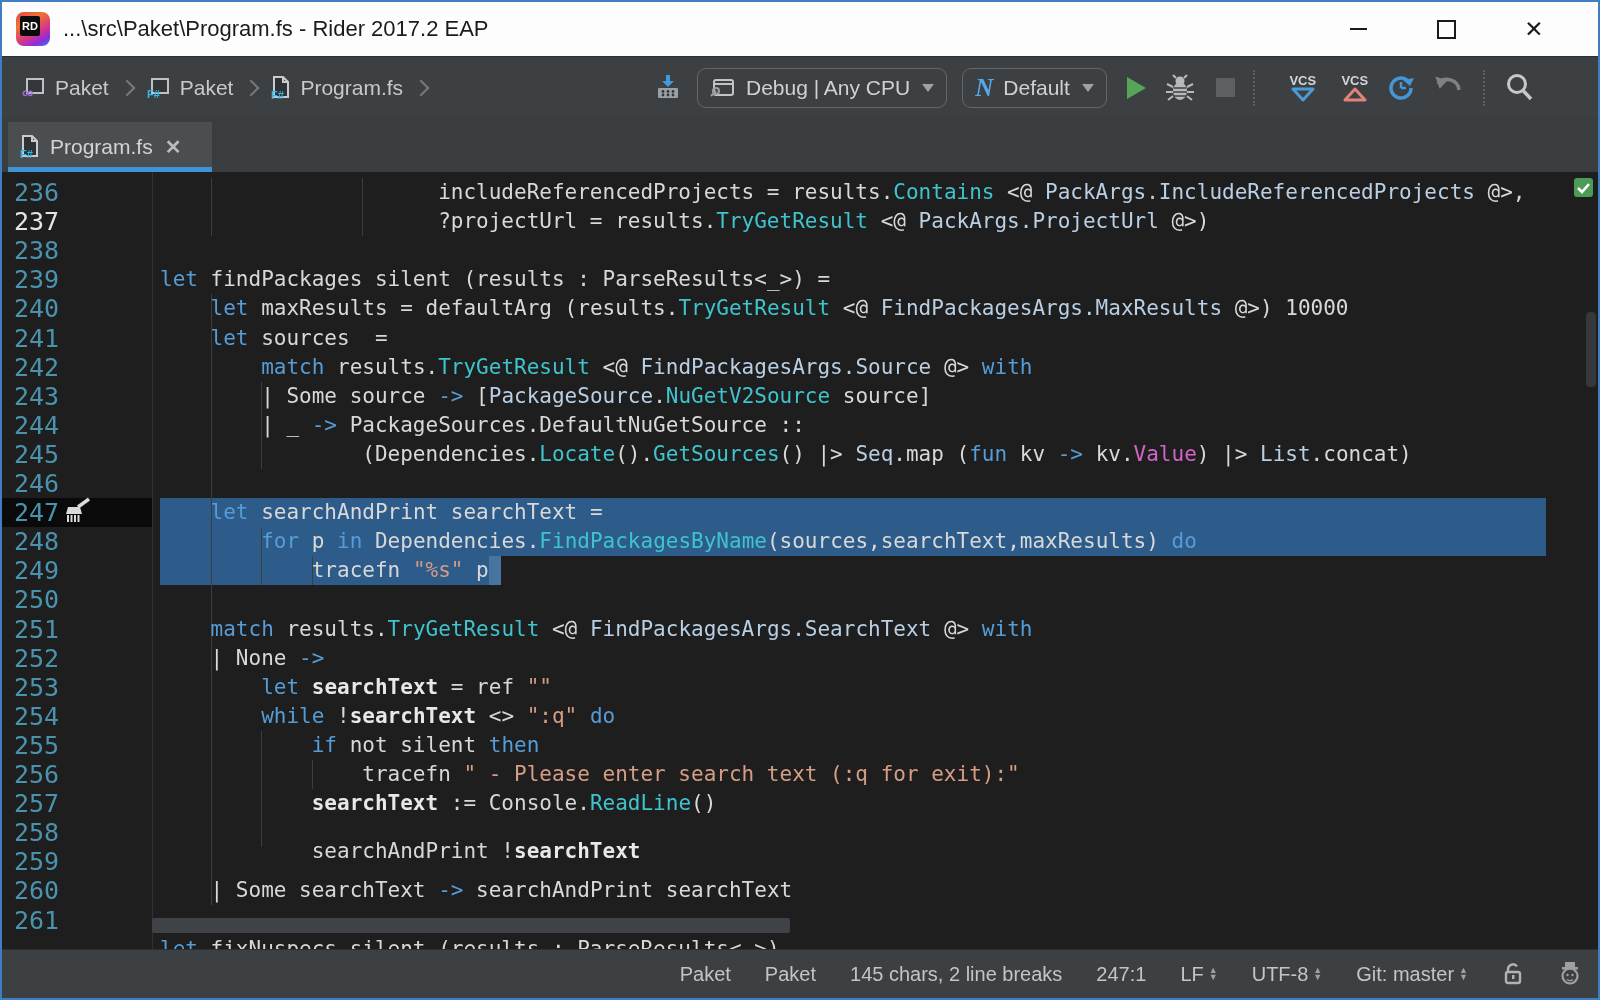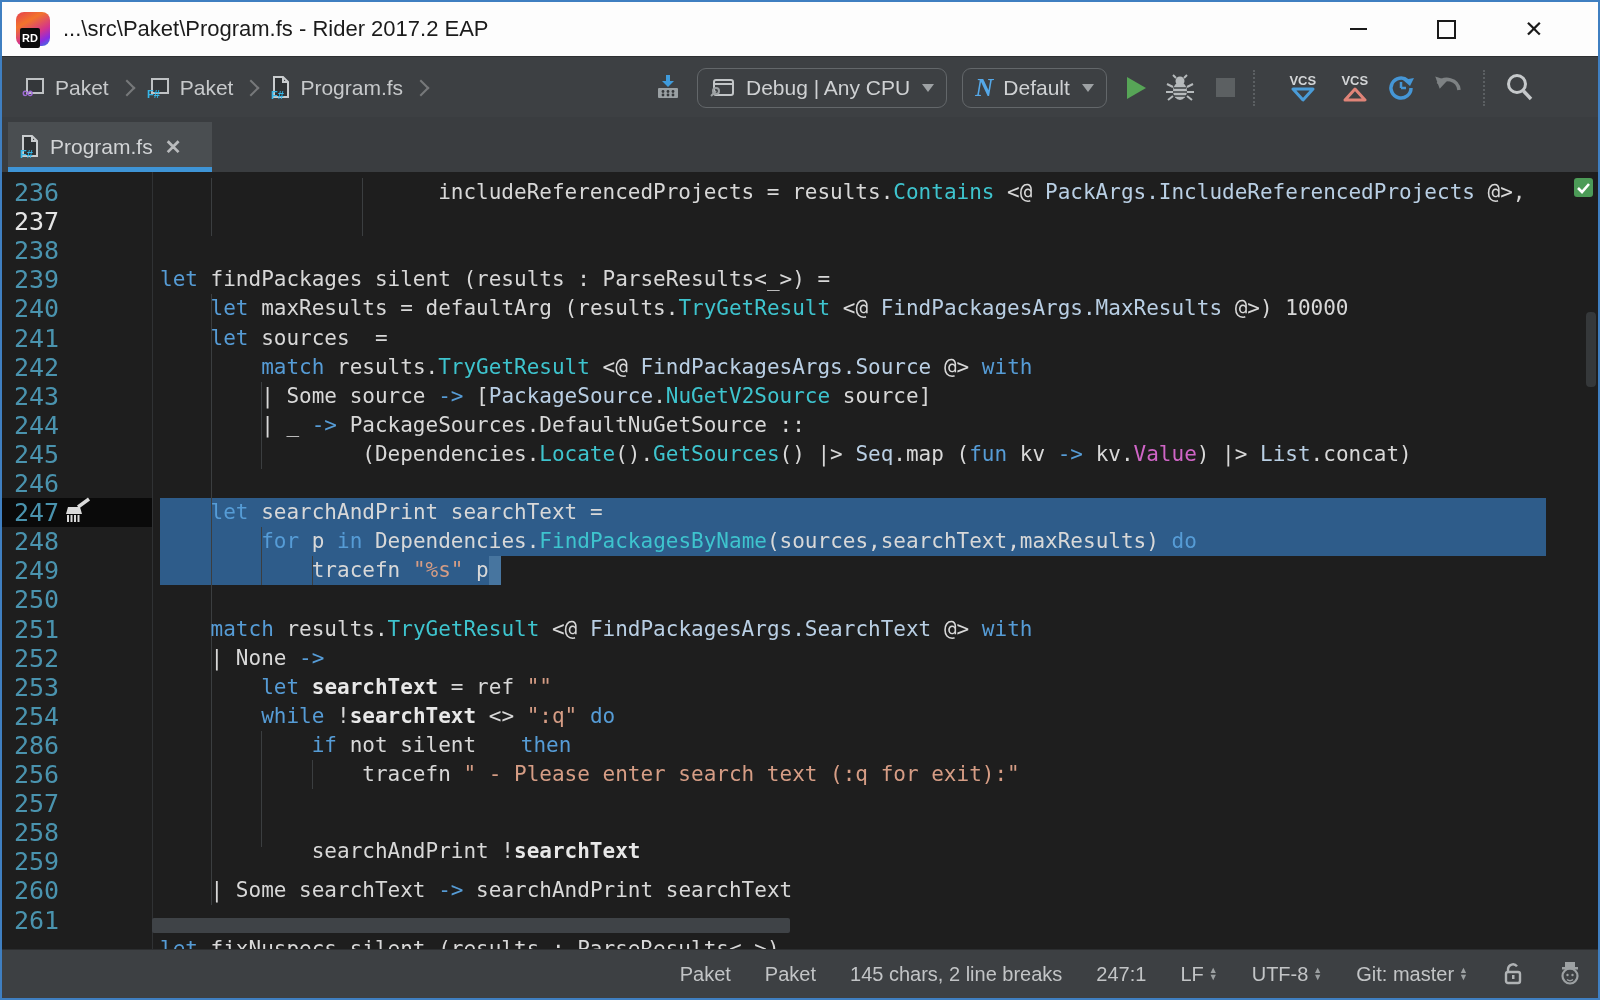--- a/index.html
+++ b/index.html
@@ -4,21 +4,21 @@
 <style>
   html,body{margin:0;padding:0;background:#222;}
   .app{position:relative;width:1596px;height:996px;margin:0 auto;
        border:2px solid #3f7fc1;border-bottom-width:4px;
        font-family:"Liberation Sans",sans-serif;background:#3d4043;overflow:hidden;}
   
   .titlebar{position:absolute;left:0;top:0;width:100%;height:54px;background:#fdfdfd;display:flex;align-items:center;}
   .logo{width:34px;height:34px;margin-left:14px;border-radius:8px;position:relative;
         background:linear-gradient(150deg,#e8484b 5%,#f2742c 30%,#d4348c 62%,#8a2be2 82%,#2e86e0 100%);}
   .logo .rd{position:absolute;left:4px;top:4px;width:20px;height:20px;background:#0b0b0b;border-radius:2px;
-            color:#fff;font-size:11px;font-weight:bold;display:flex;align-items:center;justify-content:center;letter-spacing:0;margin-top:12px;}
+            color:#fff;font-size:11px;font-weight:bold;display:flex;align-items:center;justify-content:center;letter-spacing:0;}
   .wtitle{margin-left:13px;font-size:22px;color:#1b1b1b;}
   .wincontrols{position:absolute;right:20px;top:0;height:54px;display:flex;align-items:center;}
   .winbtn{width:88px;height:54px;display:flex;align-items:center;justify-content:center;cursor:default;}
   .minbar{width:17px;height:2px;background:#1a1a1a;}
   .maxbox{width:15px;height:15px;border:2px solid #1a1a1a;}
   .closex{font-size:23px;color:#1a1a1a;font-weight:400;}
   
   .toolbar{position:absolute;left:0;top:54px;width:100%;height:61px;background:#3d4043;border-top:1px solid #2e3032;display:flex;align-items:center;}
   .crumbs{display:flex;align-items:center;padding-left:20px;}
   .crumb{display:flex;align-items:center;color:#c7c9cb;font-size:21px;}
@@ -234,20 +234,21 @@
         <div class="guide" style="left: 360.24px; top: 6px; height: 58.2px; background: rgb(59, 62, 64);"></div>
         <div class="guide" style="left: 208.56px; top: 122.4px; height: 611.1px; background: rgb(59, 62, 64);"></div>
         <div class="guide" style="left: 259.12px; top: 209.7px; height: 87.3px; background: rgb(59, 62, 64);"></div>
         <div class="guide" style="left: 259.12px; top: 355.2px; height: 58.2px; background: rgb(59, 62, 64);"></div>
         <div class="guide" style="left: 309.68px; top: 384.3px; height: 29.1px; background: rgb(59, 62, 64);"></div>
         <div class="guide" style="left: 259.12px; top: 558.9px; height: 116.4px; background: rgb(59, 62, 64);"></div>
         <div class="guide" style="left: 309.68px; top: 588px; height: 29.1px; background: rgb(59, 62, 64);"></div>
         <div class="lnum" style="top: 6px; color: rgb(74, 147, 174);">236</div>
         <div class="cline" style="top: 6px; left: 158px;"><span style="color: rgb(216, 216, 216);">                      includeReferencedProjects = results.</span><span style="color: rgb(62, 196, 206);">Contains</span><span style="color: rgb(216, 216, 216);"> &lt;@ </span><span style="color: rgb(185, 207, 228);">PackArgs.IncludeReferencedProjects</span><span style="color: rgb(216, 216, 216);"> @&gt;,</span></div>
         <div class="lnum" style="top: 35.1px; color: #e5e5e5;">237</div>
+        <div class="cline" style="top: 35.1px; left: 158px;"><span style="color: rgb(216, 216, 216);">                      ?projectUrl = results.</span><span style="color: rgb(62, 196, 206);">TryGetResult</span><span style="color: rgb(216, 216, 216);"> &lt;@ </span><span style="color: rgb(185, 207, 228);">PackArgs.ProjectUrl</span><span style="color: rgb(216, 216, 216);"> @&gt;)</span></div>
         <div class="lnum" style="top: 64.2px; color: rgb(74, 147, 174);">238</div>
         <div class="cline" style="top: 64.2px; left: 158px;"></div>
         <div class="lnum" style="top: 93.3px; color: rgb(74, 147, 174);">239</div>
         <div class="cline" style="top: 93.3px; left: 158px;"><span style="color: rgb(86, 156, 214);">let</span><span style="color: rgb(216, 216, 216);"> findPackages silent (results : ParseResults&lt;_&gt;) =</span></div>
         <div class="lnum" style="top: 122.4px; color: rgb(74, 147, 174);">240</div>
         <div class="cline" style="top: 122.4px; left: 158px;"><span style="color: rgb(216, 216, 216);">    </span><span style="color: rgb(86, 156, 214);">let</span><span style="color: rgb(216, 216, 216);"> maxResults = defaultArg (results.</span><span style="color: rgb(62, 196, 206);">TryGetResult</span><span style="color: rgb(216, 216, 216);"> &lt;@ </span><span style="color: rgb(185, 207, 228);">FindPackagesArgs.MaxResults</span><span style="color: rgb(216, 216, 216);"> @&gt;) 10000</span></div>
         <div class="lnum" style="top: 151.5px; color: rgb(74, 147, 174);">241</div>
         <div class="cline" style="top: 151.5px; left: 158px;"><span style="color: rgb(216, 216, 216);">    </span><span style="color: rgb(86, 156, 214);">let</span><span style="color: rgb(216, 216, 216);"> sources  =</span></div>
         <div class="lnum" style="top: 180.6px; color: rgb(74, 147, 174);">242</div>
         <div class="cline" style="top: 180.6px; left: 158px;"><span style="color: rgb(216, 216, 216);">        </span><span style="color: rgb(86, 156, 214);">match</span><span style="color: rgb(216, 216, 216);"> results.</span><span style="color: rgb(62, 196, 206);">TryGetResult</span><span style="color: rgb(216, 216, 216);"> &lt;@ </span><span style="color: rgb(185, 207, 228);">FindPackagesArgs.Source</span><span style="color: rgb(216, 216, 216);"> @&gt; </span><span style="color: rgb(86, 156, 214);">with</span></div>
@@ -268,25 +269,26 @@
         <div class="lnum" style="top: 413.4px; color: rgb(74, 147, 174);">250</div>
         <div class="cline" style="top: 413.4px; left: 158px;"></div>
         <div class="lnum" style="top: 442.5px; color: rgb(74, 147, 174);">251</div>
         <div class="cline" style="top: 442.5px; left: 158px;"><span style="color: rgb(216, 216, 216);">    </span><span style="color: rgb(86, 156, 214);">match</span><span style="color: rgb(216, 216, 216);"> results.</span><span style="color: rgb(62, 196, 206);">TryGetResult</span><span style="color: rgb(216, 216, 216);"> &lt;@ </span><span style="color: rgb(185, 207, 228);">FindPackagesArgs.SearchText</span><span style="color: rgb(216, 216, 216);"> @&gt; </span><span style="color: rgb(86, 156, 214);">with</span></div>
         <div class="lnum" style="top: 471.6px; color: rgb(74, 147, 174);">252</div>
         <div class="cline" style="top: 471.6px; left: 158px;"><span style="color: rgb(216, 216, 216);">    | None </span><span style="color: rgb(86, 156, 214);">-&gt;</span></div>
         <div class="lnum" style="top: 500.7px; color: rgb(74, 147, 174);">253</div>
         <div class="cline" style="top: 500.7px; left: 158px;"><span style="color: rgb(216, 216, 216);">        </span><span style="color: rgb(86, 156, 214);">let</span><span style="color: rgb(216, 216, 216);"> </span><span style="color: rgb(232, 232, 232); font-weight: bold;">searchText</span><span style="color: rgb(216, 216, 216);"> = ref </span><span style="color: rgb(214, 157, 133);">""</span></div>
         <div class="lnum" style="top: 529.8px; color: rgb(74, 147, 174);">254</div>
         <div class="cline" style="top: 529.8px; left: 158px;"><span style="color: rgb(216, 216, 216);">        </span><span style="color: rgb(86, 156, 214);">while</span><span style="color: rgb(216, 216, 216);"> !</span><span style="color: rgb(232, 232, 232); font-weight: bold;">searchText</span><span style="color: rgb(216, 216, 216);"> &lt;&gt; </span><span style="color: rgb(214, 157, 133);">":q"</span><span style="color: rgb(216, 216, 216);"> </span><span style="color: rgb(86, 156, 214);">do</span></div>
-        <div class="lnum" style="top: 558.9px; color: rgb(74, 147, 174);">286</div>
-        <div class="cline" style="top: 558.9px; left: 158px;"><span style="color: rgb(216, 216, 216);">            </span><span style="color: rgb(86, 156, 214);">if</span><span style="color: rgb(216, 216, 216);"> not silent </span><span style="color: rgb(86, 156, 214); margin-left: 32px;">then</span></div>
+        <div class="lnum" style="top: 558.9px; color: rgb(74, 147, 174);">255</div>
+        <div class="cline" style="top: 558.9px; left: 158px;"><span style="color: rgb(216, 216, 216);">            </span><span style="color: rgb(86, 156, 214);">if</span><span style="color: rgb(216, 216, 216);"> not silent </span><span style="color: rgb(86, 156, 214);">then</span></div>
         <div class="lnum" style="top: 588px; color: rgb(74, 147, 174);">256</div>
         <div class="cline" style="top: 588px; left: 158px;"><span style="color: rgb(216, 216, 216);">                tracefn </span><span style="color: rgb(214, 157, 133);">" - Please enter search text (:q for exit):"</span></div>
         <div class="lnum" style="top: 617.1px; color: rgb(74, 147, 174);">257</div>
+        <div class="cline" style="top: 617.1px; left: 158px;"><span style="color: rgb(216, 216, 216);">            </span><span style="color: rgb(232, 232, 232); font-weight: bold;">searchText</span><span style="color: rgb(216, 216, 216);"> := Console.</span><span style="color: rgb(62, 196, 206);">ReadLine</span><span style="color: rgb(216, 216, 216);">()</span></div>
         <div class="lnum" style="top: 646.2px; color: rgb(74, 147, 174);">258</div>
         <div class="cline" style="top: 665px; left: 158px;"><span style="color: rgb(216, 216, 216);">            searchAndPrint !</span><span style="color: rgb(232, 232, 232); font-weight: bold;">searchText</span></div>
         <div class="lnum" style="top: 675.3px; color: rgb(74, 147, 174);">259</div>
         <div class="cline" style="top: 675.3px; left: 158px;"></div>
         <div class="lnum" style="top: 704.4px; color: rgb(74, 147, 174);">260</div>
         <div class="cline" style="top: 704.4px; left: 158px;"><span style="color: rgb(216, 216, 216);">    | Some searchText </span><span style="color: rgb(86, 156, 214);">-&gt;</span><span style="color: rgb(216, 216, 216);"> searchAndPrint searchText</span></div>
         <div class="lnum" style="top: 733.5px; color: rgb(74, 147, 174);">261</div>
         <div class="cline" style="top: 733.5px; left: 158px;"></div>
         <div class="cline" style="top: 762.6px; left: 158px;"><span style="color: rgb(86, 156, 214);">let</span><span style="color: rgb(216, 216, 216);"> fixNuspecs silent (results : ParseResults&lt;_&gt;)</span></div>
       </div>

